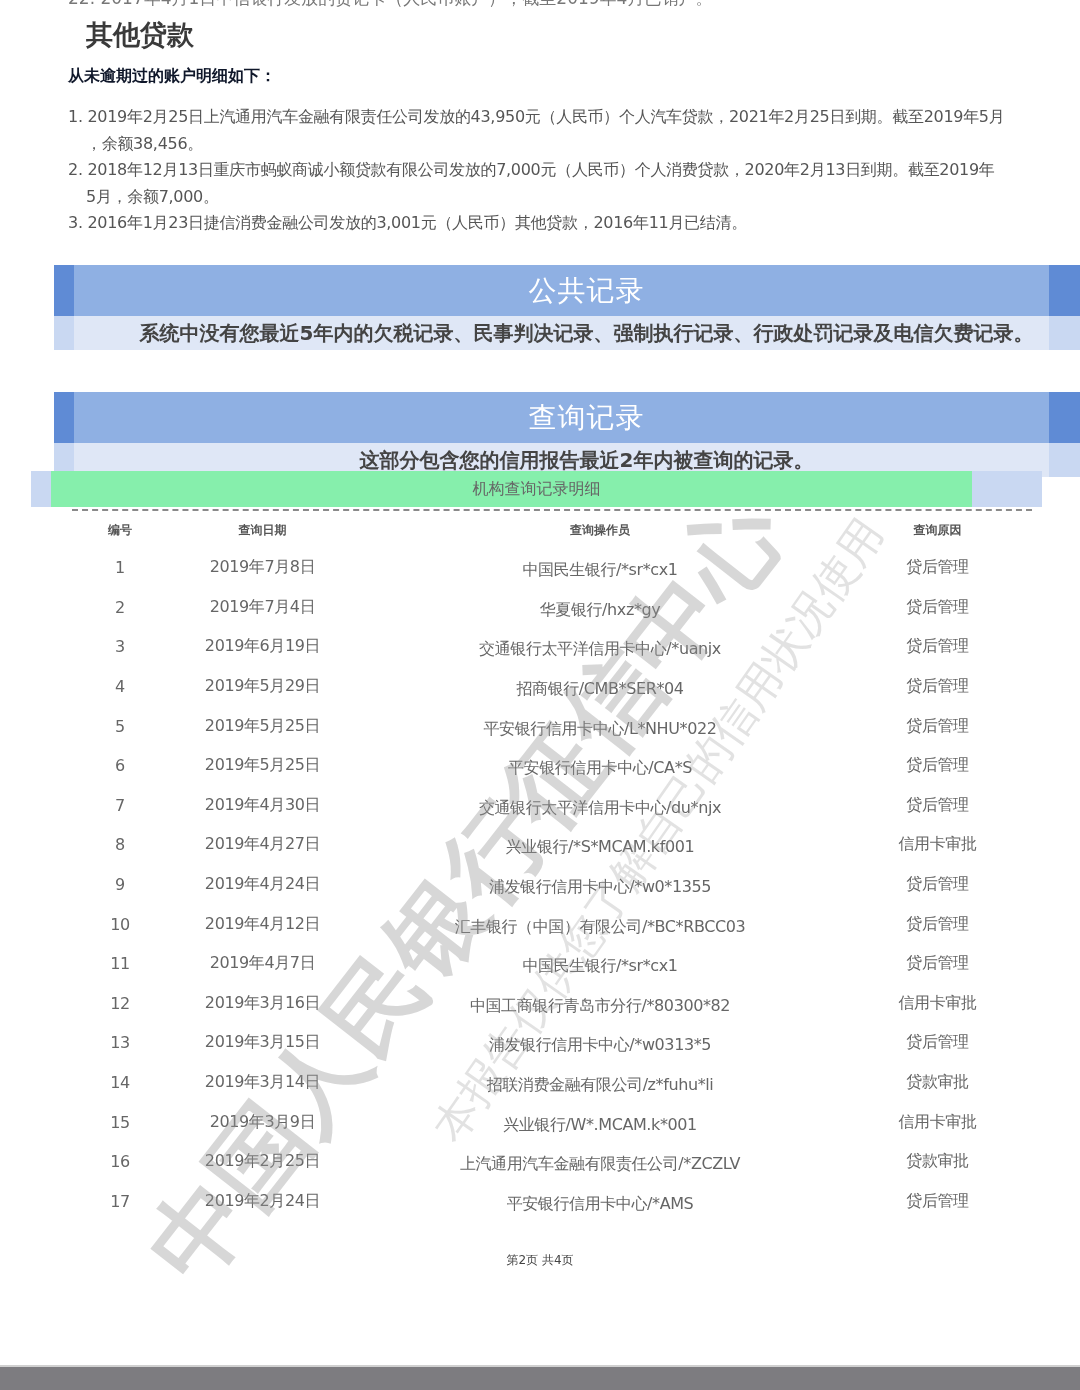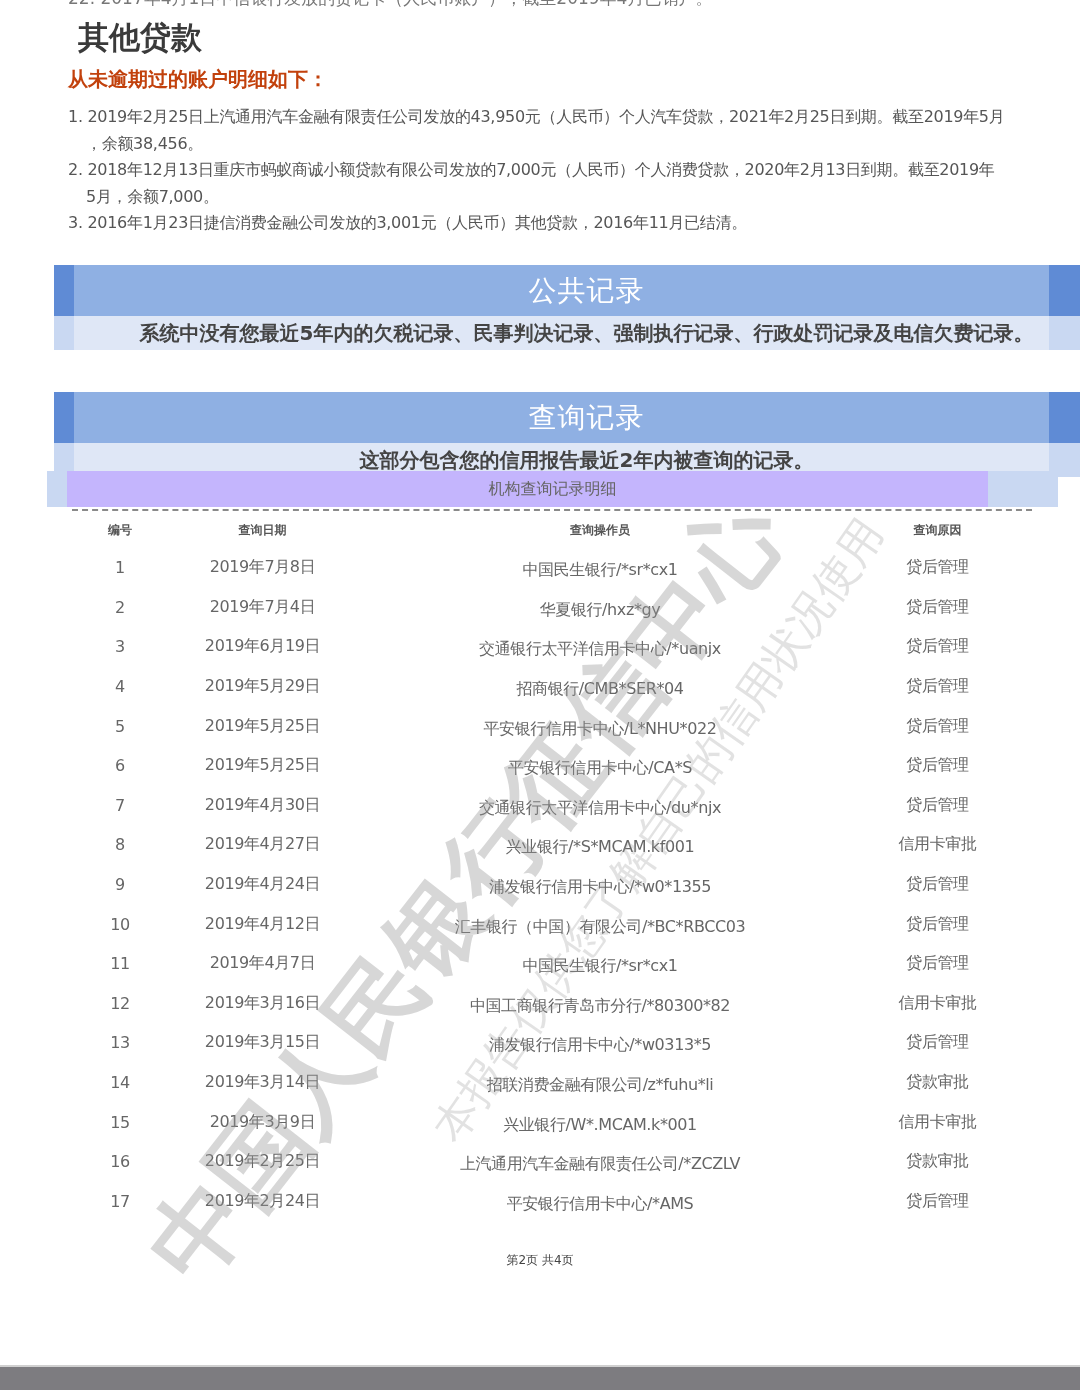--- a/index.html
+++ b/index.html
@@ -6,24 +6,24 @@
     html, body { width: 1080px; height: 1390px; overflow: hidden; background: #ffffff; }
     body { position: relative; font-family: "DejaVu Sans", "Liberation Sans", sans-serif; color: #555555; }
 
     .page { position: absolute; left: 0; top: 0; width: 1080px; height: 1365px; background: #ffffff; overflow: hidden; }
 
     .clipped-line {
       position: absolute; left: 68px; top: -12px; height: 20px; width: 900px;
       font-size: 17px; color: #777; white-space: nowrap; overflow: hidden; line-height: 20px;
     }
     .section-title {
-      position: absolute; left: 78px; top: 17px; font-size: 31px; font-weight: bold; color: #3a3a3a;
+      position: absolute; left: 86px; top: 17px; font-size: 27px; font-weight: bold; color: #3a3a3a;
     }
     .sub-title {
-      position: absolute; left: 68px; top: 66px; font-size: 20px; font-weight: bold; color: #c2410c;
+      position: absolute; left: 68px; top: 66px; font-size: 16px; font-weight: bold; color: #0f172a;
     }
     .loan-list { position: absolute; left: 68px; top: 104px; width: 985px; }
     .loan-item { font-size: 16px; color: #555; line-height: 26.5px; letter-spacing: -0.3px; }
 
     .band {
       position: absolute; left: 54px; width: 1065px; margin-top: 16px;
     }
     .band-head {
       position: relative; height: 51px; background: #8fb0e3;
       display: flex; align-items: center; justify-content: center;
@@ -39,21 +39,21 @@
       display: flex; align-items: center; justify-content: center;
     }
     .band-desc::before, .band-desc::after {
       content: ""; position: absolute; top: 0; height: 100%; background: #c9d8f2;
     }
     .band-desc::before { left: 0; width: 20px; }
     .band-desc::after { right: 0; width: 70px; }
     .band-desc-text { font-size: 20px; font-weight: bold; color: #444; position: relative; z-index: 1; }
 
     .band-sub {
-      position: absolute; left: 47px; top: 471px; width: 1011px; height: 36px; background: #c4b5fd;
+      position: absolute; left: 31px; top: 471px; width: 1011px; height: 36px; background: #86efac;
       display: flex; align-items: center; justify-content: center;
     }
     .band-sub::before, .band-sub::after {
       content: ""; position: absolute; top: 0; height: 100%; background: #c9d8f2;
     }
     .band-sub::before { left: 0; width: 20px; }
     .band-sub::after { right: 0; width: 70px; }
     .band-sub-text { font-size: 16px; color: #666; position: relative; z-index: 1; }
 
     .dash-line {

